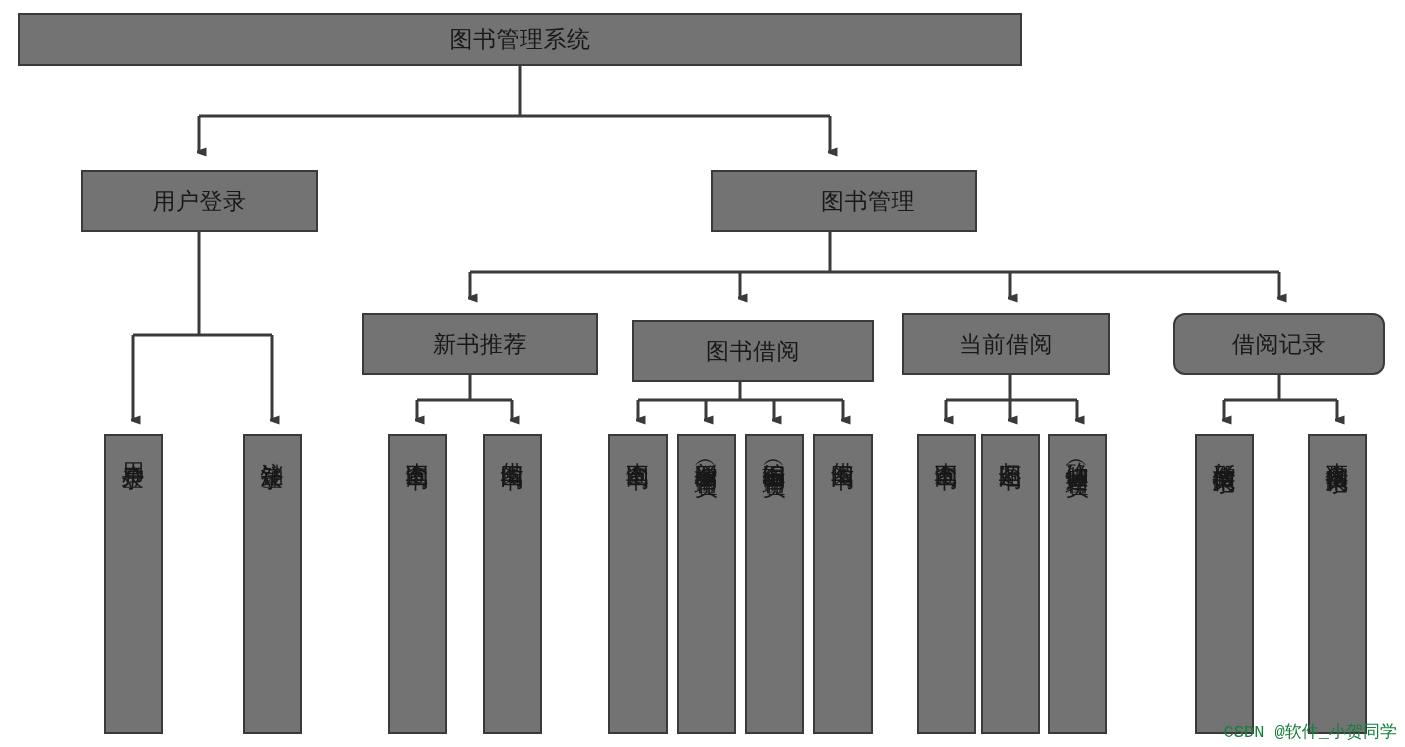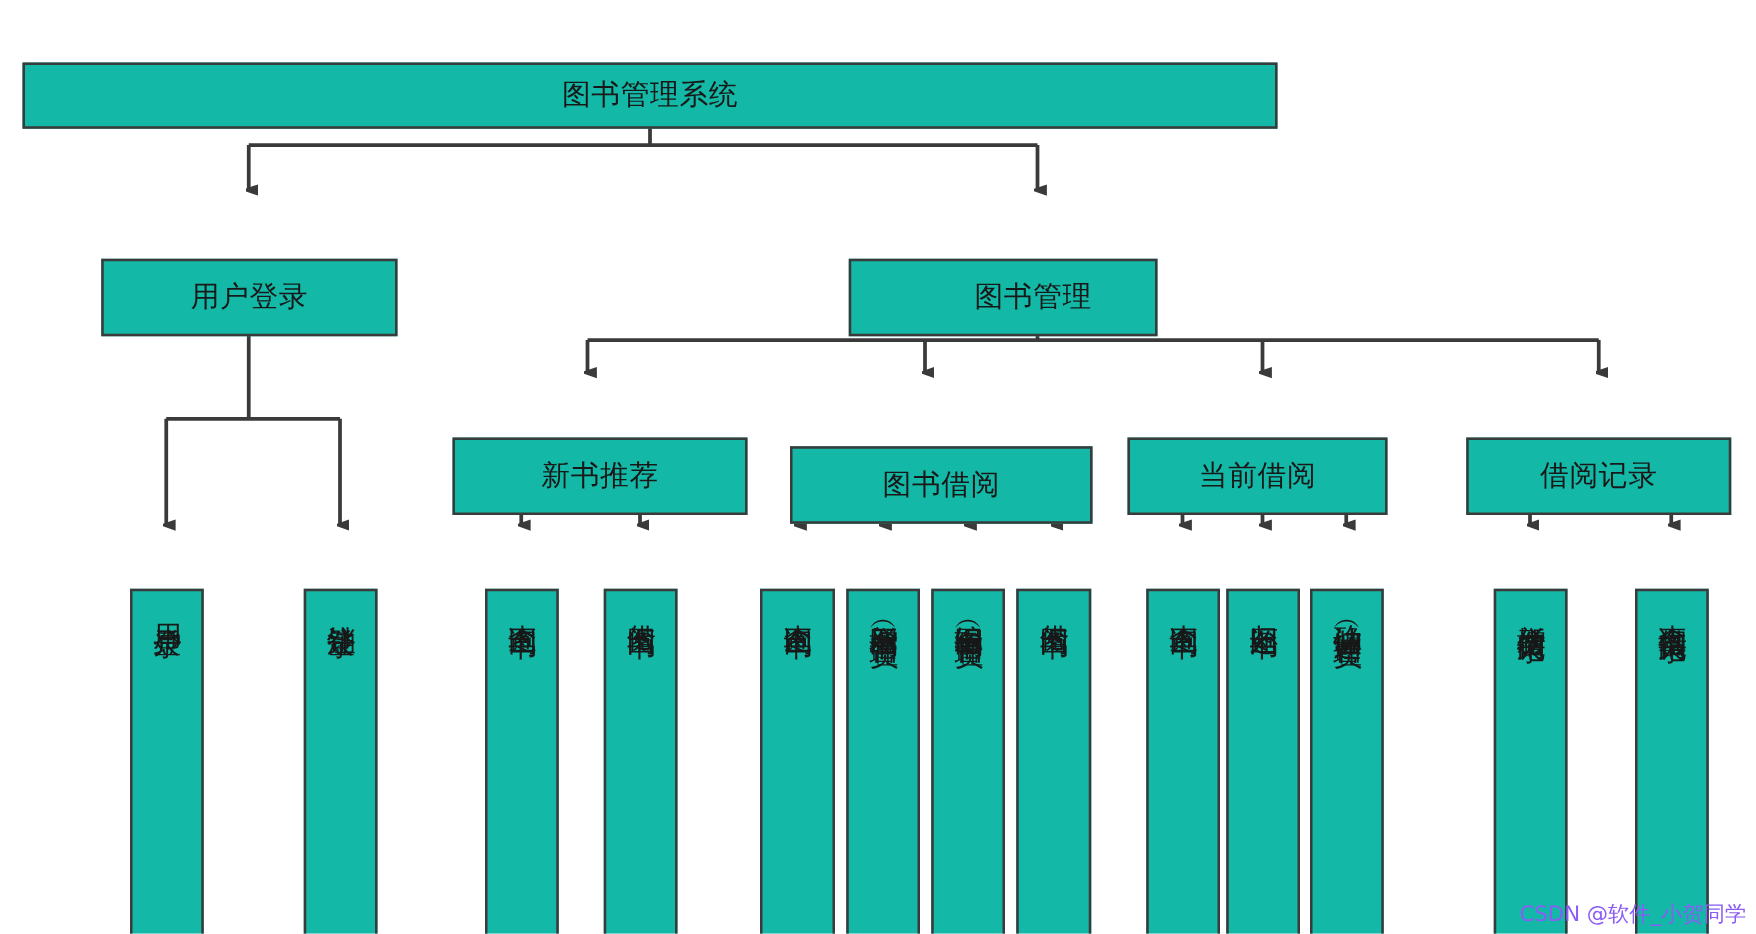--- a/index.html
+++ b/index.html
@@ -23,26 +23,25 @@
     left: 0;
     top: 0;
     width: 1405px;
     height: 747px;
     pointer-events: none;
   }
   .node {
     position: absolute;
     box-sizing: border-box;
     border: 2.5px solid #3a3a3a;
-    background: #14b8a6;
+    background: #737373;
     display: flex;
     align-items: center;
     justify-content: center;
     z-index: 2;
-    margin-top: 37px;
   }
   .node .lbl {
     font-size: 23px;
     line-height: 1.15;
     color: #181818;
     letter-spacing: 0.5px;
     white-space: nowrap;
   }
   .node.vertical {
     align-items: flex-start;
@@ -56,24 +55,25 @@
     line-height: 1.05;
     letter-spacing: 2px;
     white-space: nowrap;
     -webkit-text-orientation: upright;
   }
   .watermark {
     position: absolute;
     right: 8px;
     bottom: 4px;
     font-size: 17px;
-    color: #8b5cf6;
+    color: #15803d;
     z-index: 5;
     user-select: none;
     white-space: nowrap;
+    font-family: Liberation Mono, monospace;
   }
 </style>
 </head>
 <body>
 
 <div id="canvas">
 
   <svg id="edges" viewBox="0 0 1405 747" xmlns="http://www.w3.org/2000/svg">
     <defs>
       <marker id="arrow" markerWidth="10" markerHeight="10" refX="5" refY="7.5" orient="auto" markerUnits="userSpaceOnUse">
@@ -124,34 +124,34 @@
     </g>
   </svg>
 
   <div class="node" style="left:18px; top:13px; width:1004px; height:53px;">
     <span class="lbl">图书管理系统</span>
   </div>
 
   <div class="node" style="left:81px; top:170px; width:237px; height:62px;">
     <span class="lbl">用户登录</span>
   </div>
-  <div class="node" style="left:679px; top:170px; width:247px; height:62px;padding-left:48px;">
+  <div class="node" style="left:711px; top:170px; width:266px; height:62px;padding-left:48px;">
     <span class="lbl">图书管理</span>
   </div>
 
   <div class="node" style="left:362px; top:313px; width:236px; height:62px;">
     <span class="lbl">新书推荐</span>
   </div>
   <div class="node" style="left:632px; top:320px; width:242px; height:62px;">
     <span class="lbl">图书借阅</span>
   </div>
   <div class="node" style="left:902px; top:313px; width:208px; height:62px;">
     <span class="lbl">当前借阅</span>
   </div>
-  <div class="node" style="left:1173px; top:313px; width:212px; height:62px;">
+  <div class="node" style="left:1173px; top:313px; width:212px; height:62px;border-radius:12px;">
     <span class="lbl">借阅记录</span>
   </div>
 
   <div class="node vertical" style="left:104px; top:434px; width:59px; height:300px;">
     <span class="lbl">用户登录</span>
   </div>
   <div class="node vertical" style="left:243px; top:434px; width:59px; height:300px;">
     <span class="lbl">注销登录</span>
   </div>
 

